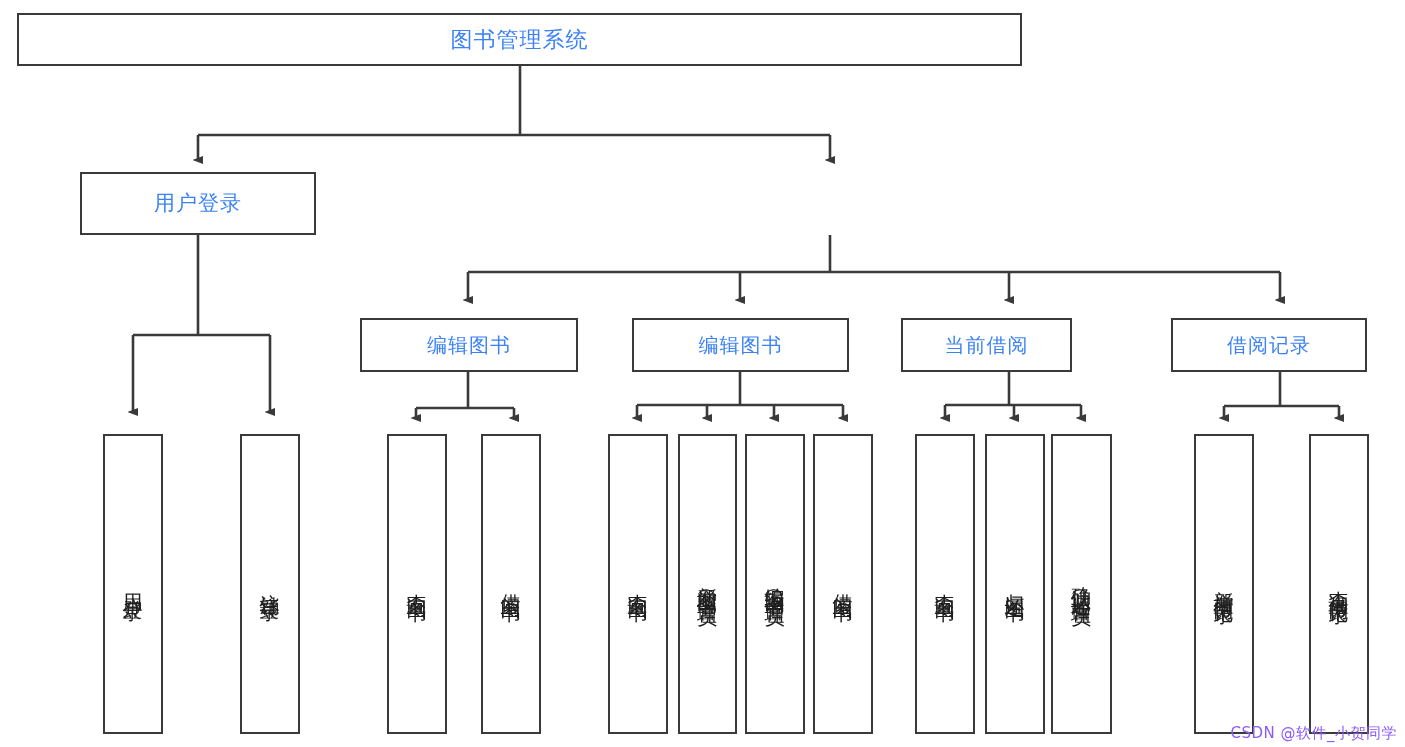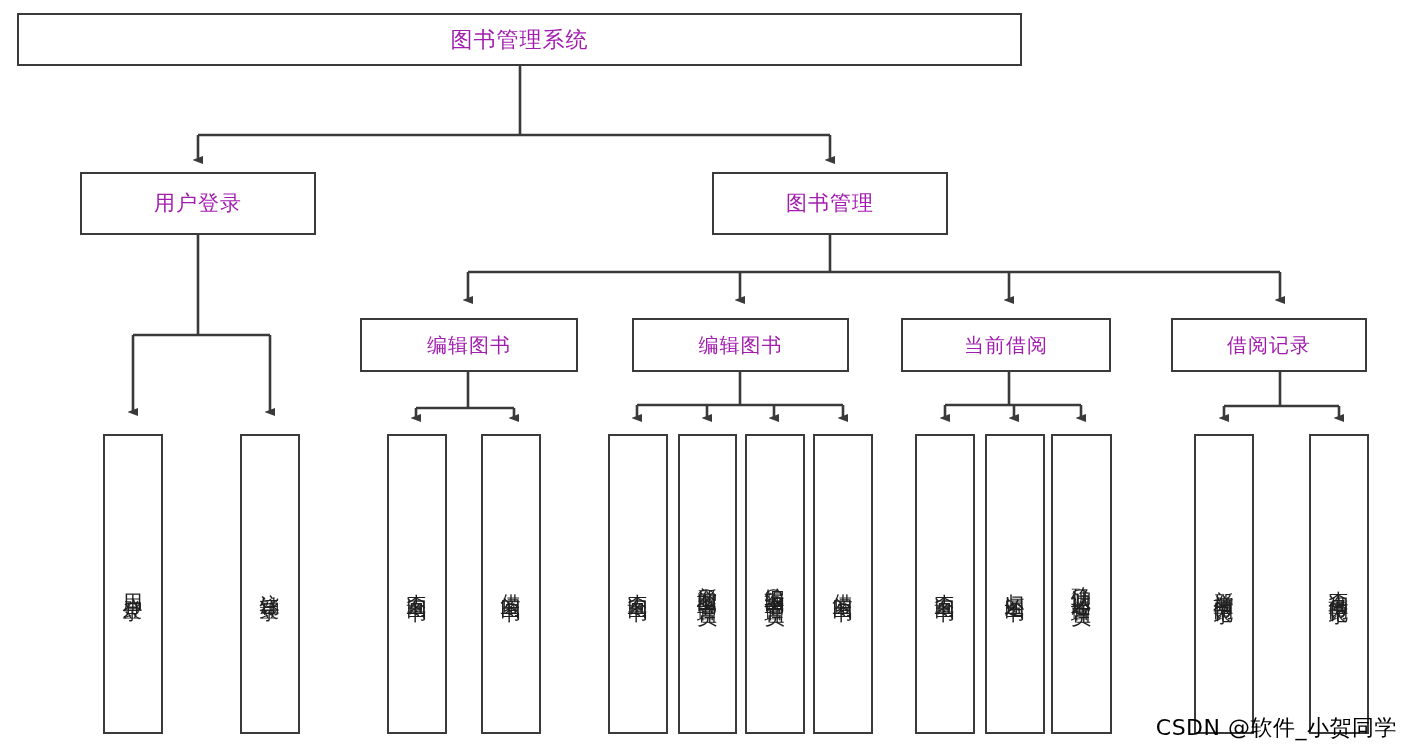--- a/index.html
+++ b/index.html
@@ -23,21 +23,21 @@
   .node{
     position:absolute;
     box-sizing:border-box;
     background:#ffffff;
     border:2px solid #3a3a3a;
     display:flex;
     align-items:center;
     justify-content:center;
     font-size:21px;
     letter-spacing:1px;
-    color:#a21caf;
+    color:#3b82f6;
     line-height:1.25;
   }
   .node.root{font-size:22px;}
   .node.level2{font-size:21px;}
   .node.level3{font-size:20px;}
   .leaf{
     position:absolute;
     box-sizing:border-box;
     background:#ffffff;
     border:2px solid #3a3a3a;
@@ -52,22 +52,22 @@
     font-size:20px;
     letter-spacing:3px;
     line-height:1;
     color:#1f1f1f;
     white-space:nowrap;
   }
   .watermark{
     position:absolute;
     right:8px;
     bottom:4px;
-    font-size:22px;
-    color:#000000;
+    font-size:15px;
+    color:#8b5cf6;
     letter-spacing:0.5px;
     white-space:nowrap;
     user-select:none;
   }
 </style>
 </head>
 <body>
 
 <div id="canvas">
 
@@ -121,31 +121,28 @@
     </g>
   </svg>
 
   <div class="node root" style="left:17px;top:13px;width:1005px;height:53px;">
     <span>图书管理系统</span>
   </div>
 
   <div class="node level2" style="left:80px;top:172px;width:236px;height:63px;">
     <span>用户登录</span>
   </div>
-  <div class="node level2" style="left:712px;top:172px;width:236px;height:63px;">
-    <span>图书管理</span>
-  </div>
 
   <div class="node level3" style="left:360px;top:318px;width:218px;height:54px;">
     <span>编辑图书</span>
   </div>
   <div class="node level3" style="left:632px;top:318px;width:217px;height:54px;">
     <span>编辑图书</span>
   </div>
-  <div class="node level3" style="left:901px;top:318px;width:210px;height:54px;">
+  <div class="node level3" style="left:901px;top:318px;width:171px;height:54px;">
     <span>当前借阅</span>
   </div>
   <div class="node level3" style="left:1171px;top:318px;width:196px;height:54px;">
     <span>借阅记录</span>
   </div>
 
   <div class="leaf" style="left:103px;top:434px;width:60px;height:300px;">
     <span>用户登录</span>
   </div>
   <div class="leaf" style="left:240px;top:434px;width:60px;height:300px;">

